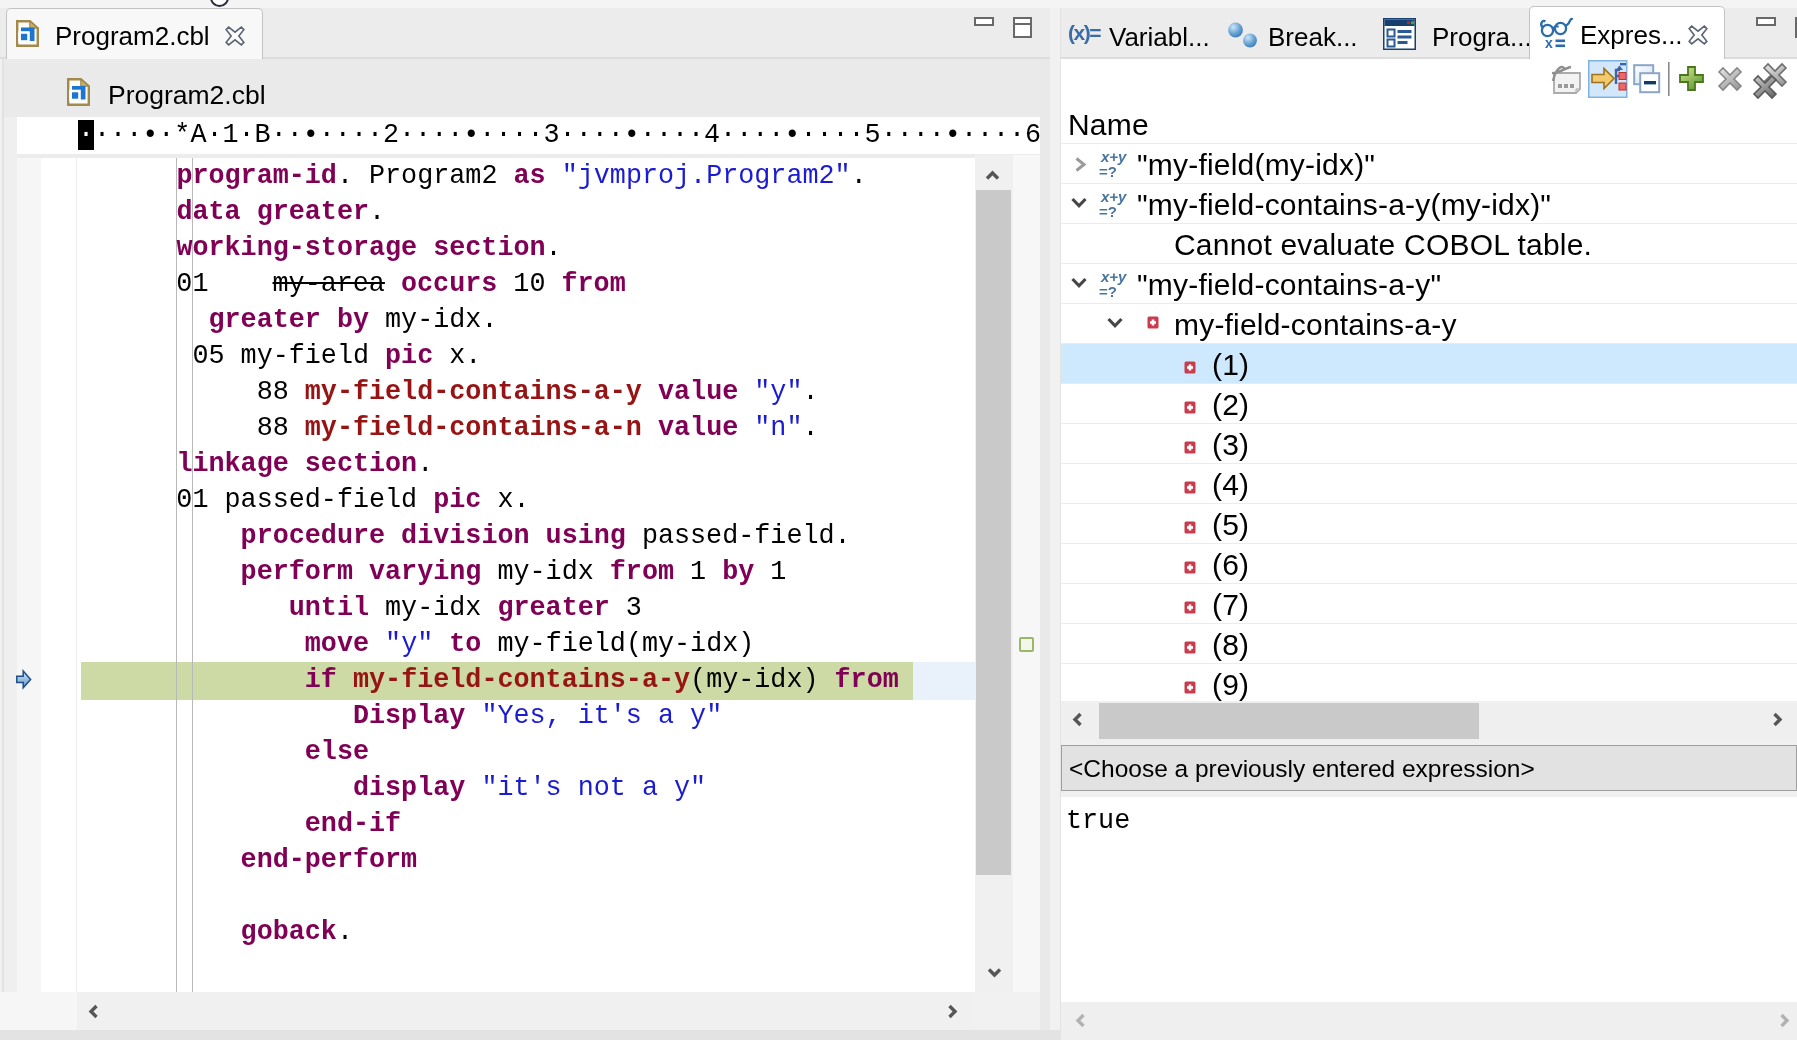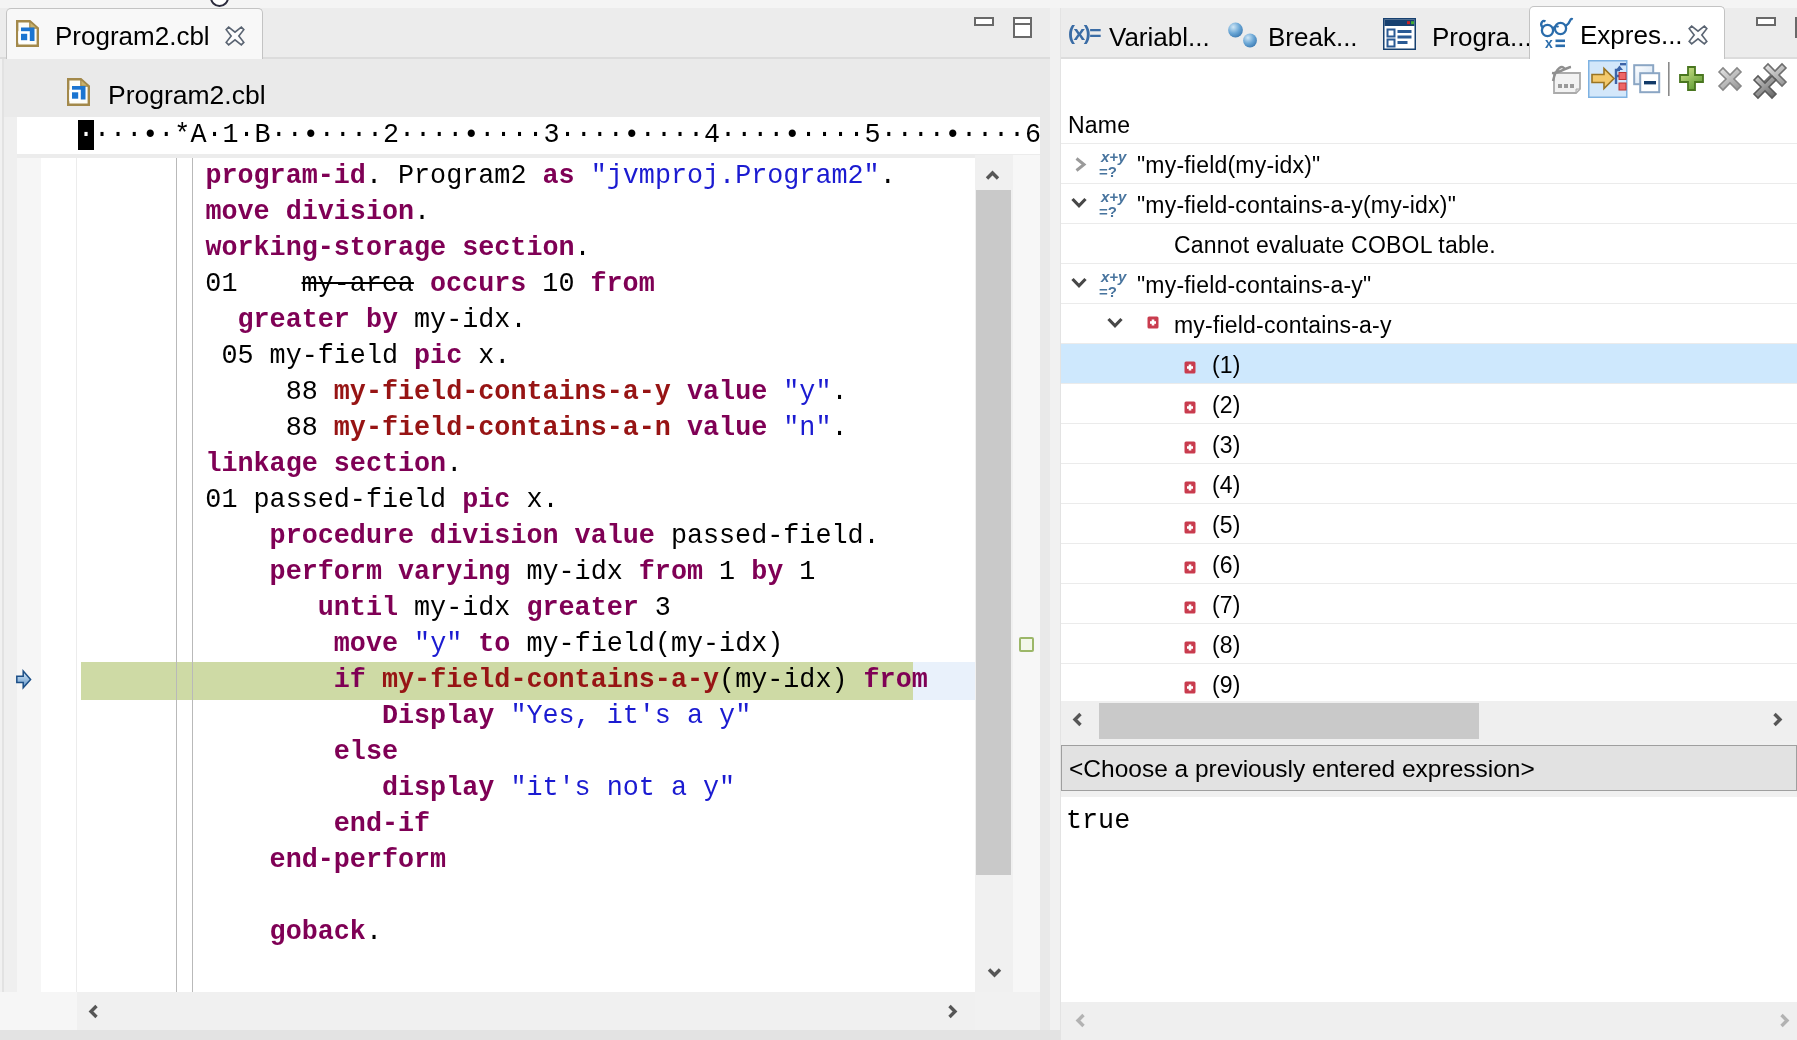--- a/index.html
+++ b/index.html
@@ -7,21 +7,21 @@
 body { position:relative; background:#f1f1f1; font-family:"Liberation Sans", sans-serif; }
 .abs { position:absolute; }
 .mono { font-family:"Liberation Mono", monospace; }
 .kw { color:#7f0055; font-weight:bold; }
 .mr { color:#971414; font-weight:bold; }
 .st { color:#1b1bd1; }
 .strike { text-decoration:line-through;margin-left:48px; }
 pre.code { font-family:"Liberation Mono", monospace; font-size:26.75px; line-height:36px; color:#000; white-space:pre; }
 .uit { font-size:26px; color:#000; line-height:30px; }
 .rowsep { position:absolute; left:1061px; width:736px; height:1px; background:#ebebeb; }
-.treetxt { position:absolute; font-size:23px; letter-spacing:0.2px; color:#000; white-space:nowrap; line-height:30px; }
+.treetxt { position:absolute; font-size:30px; letter-spacing:0.2px; color:#000; white-space:nowrap; line-height:30px; }
 </style>
 </head>
 <body>
 
 <div class="abs" style="left:0;top:0;width:1797px;height:8px;background:#f4f4f4;"></div>
 
 <div class="abs" style="left:210px;top:-12px;width:19px;height:19px;border-radius:50%;border:2px solid #2b2b3d;background:#fff;"></div>
 
 <div class="abs" style="left:0;top:8px;width:1050px;height:49px;background:#ececec;"></div>
 <div class="abs" style="left:0;top:57px;width:1050px;height:2px;background:#dcdcdc;"></div>
@@ -75,31 +75,31 @@
 <svg width="16" height="21" viewBox="0 0 16 21">
 <defs>
         <linearGradient id="ag" x1="0" y1="0" x2="0" y2="1">
 <stop offset="0" stop-color="#d8eaf8"></stop>
           <stop offset="1" stop-color="#5e93c8"></stop>
         </linearGradient>
       </defs>
 <path d="M0.8 7.2 h6.4 V2 L14.6 10.4 L7.2 18.8 V13.6 H0.8 z" fill="url(#ag)" stroke="#1c4f87" stroke-width="1.5"></path>
 </svg></div>
 
-<pre class="code abs" style="left:93px;top:158px;width:895px;height:834px;">       <span class="kw">program-id</span>. Program2 <span class="kw">as</span> <span class="st">"jvmproj.Program2"</span>.
-       <span class="kw">move division</span>.
+<pre class="code abs" style="left:64px;top:158px;width:895px;height:834px;">       <span class="kw">program-id</span>. Program2 <span class="kw">as</span> <span class="st">"jvmproj.Program2"</span>.
+       <span class="kw">data greater</span>.
        <span class="kw">working-storage section</span>.
        01 <span class="strike">my-area</span> <span class="kw">occurs</span> 10 <span class="kw">from</span>
          <span class="kw">greater by</span> my-idx.
         05 my-field <span class="kw">pic</span> x.
             88 <span class="mr">my-field-contains-a-y</span> <span class="kw">value</span> <span class="st">"y"</span>.
             88 <span class="mr">my-field-contains-a-n</span> <span class="kw">value</span> <span class="st">"n"</span>.
        <span class="kw">linkage section</span>.
        01 passed-field <span class="kw">pic</span> x.
-           <span class="kw">procedure division value</span> passed-field.
+           <span class="kw">procedure division using</span> passed-field.
            <span class="kw">perform varying</span> my-idx <span class="kw">from</span> 1 <span class="kw">by</span> 1
               <span class="kw">until</span> my-idx <span class="kw">greater</span> 3
                <span class="kw">move</span> <span class="st">"y"</span> <span class="kw">to</span> my-field(my-idx)
                <span class="kw">if</span> <span class="mr">my-field-contains-a-y</span>(my-idx) <span class="kw">from</span>
                   <span class="kw">Display</span> <span class="st">"Yes, it's a y"</span>
                <span class="kw">else</span>
                   <span class="kw">display</span> <span class="st">"it's not a y"</span>
                <span class="kw">end-if</span>
            <span class="kw">end-perform</span>
 

